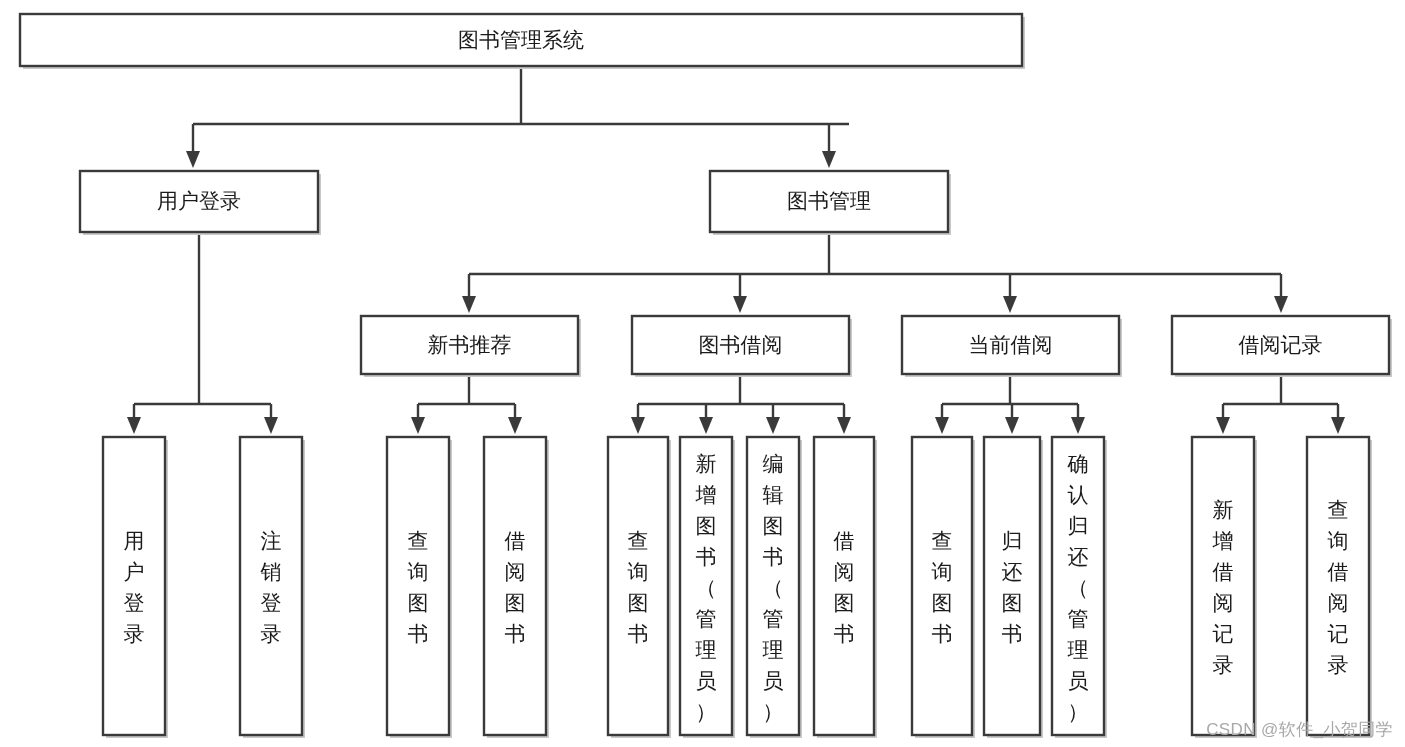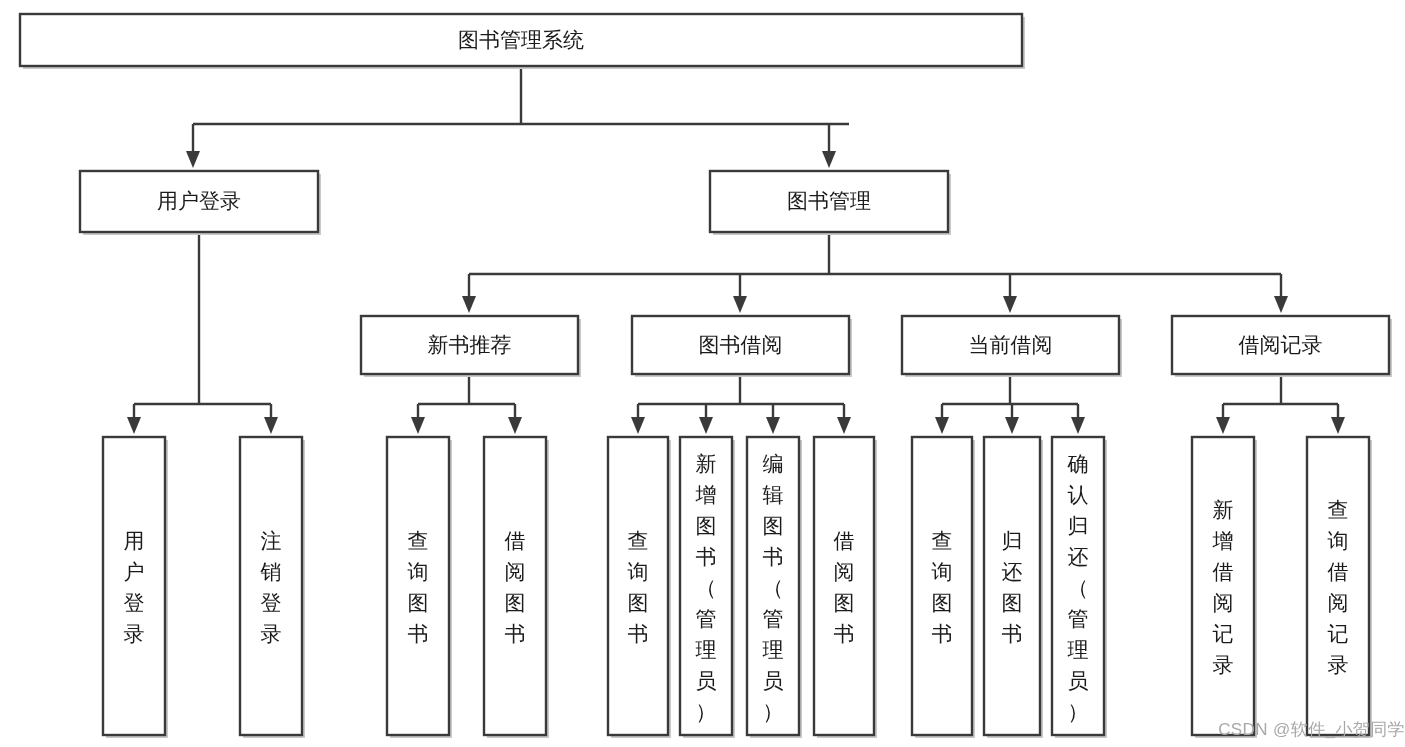--- a/index.html
+++ b/index.html
@@ -56,21 +56,21 @@
     dominant-baseline: middle;
   }
   .node-label-vertical {
     fill: #1b1b1b;
     font-family: "Liberation Sans", "DejaVu Sans", sans-serif;
     font-size: 21px;
     text-anchor: middle;
   }
   .watermark {
     position: absolute;
-    right: 0;
+    right: 12px;
     bottom: 6px;
     font-family: "Liberation Sans", "DejaVu Sans", sans-serif;
     font-size: 17px;
     color: #a8a8a8;
     letter-spacing: 0.4px;
     white-space: nowrap;
     user-select: none;
   }
 </style>
 </head>

